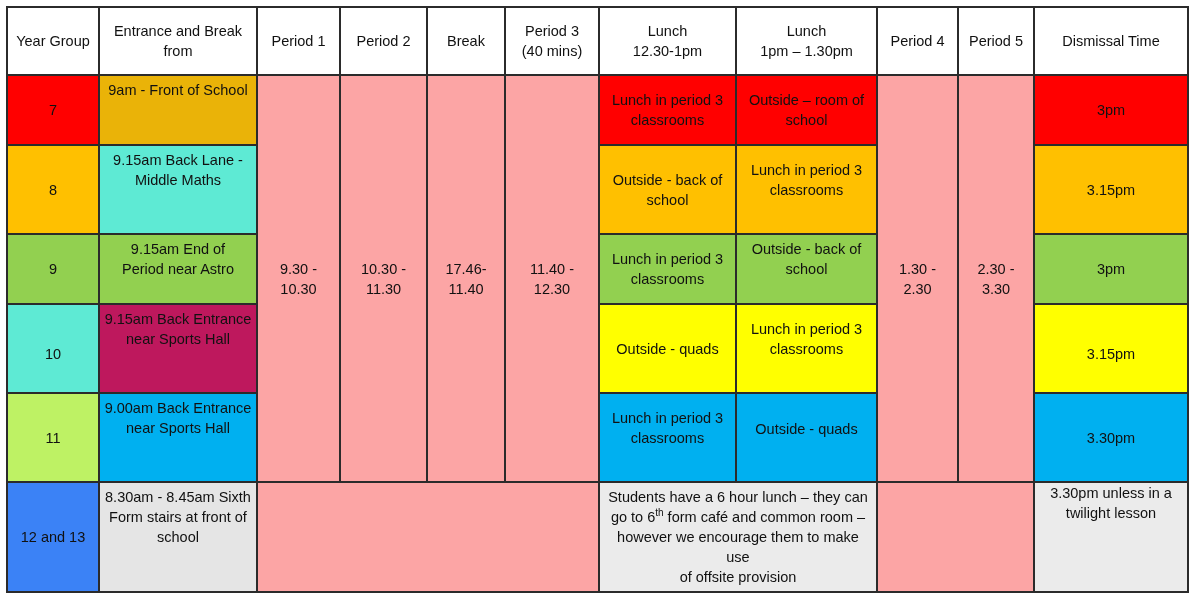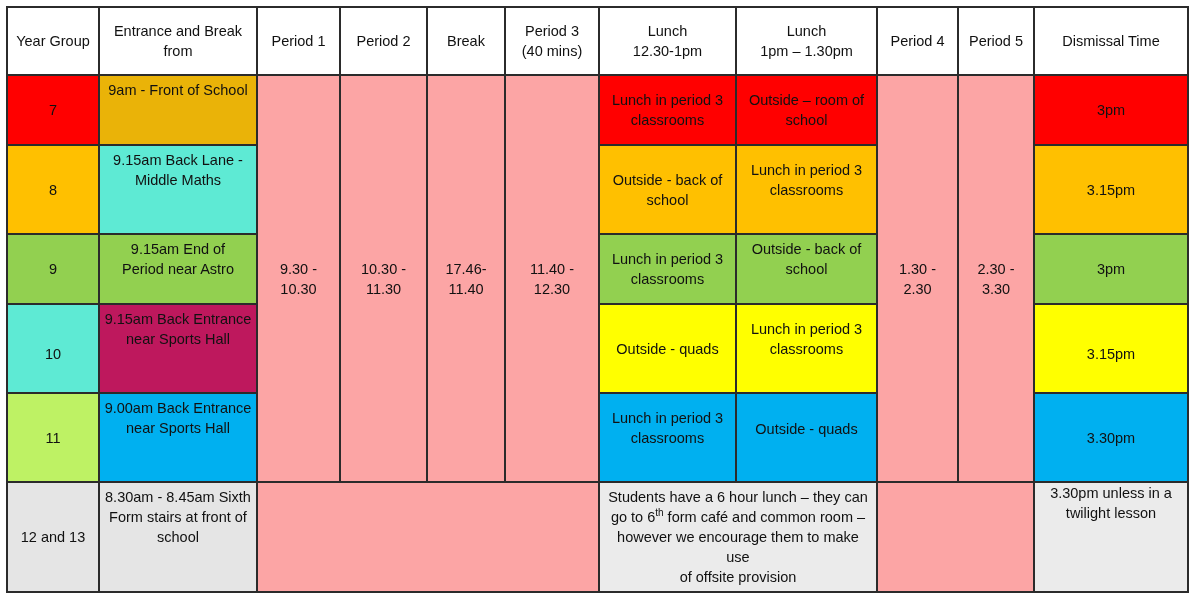--- a/index.html
+++ b/index.html
@@ -87,21 +87,21 @@
 
   <tr style="height:89px">
     <td class="mid" style="background:#bef264">11</td>
     <td class="top" style="background:#00b0f0"><span>9.00am Back Entrance</span><br><span>near Sports Hall</span></td>
     <td class="top" style="background:#00b0f0; padding-top:14px !important"><span>Lunch in period 3</span><br><span>classrooms</span></td>
     <td class="top" style="background:#00b0f0; padding-top:25px !important"><span>Outside - quads</span></td>
     <td class="mid" style="background:#00b0f0">3.30pm</td>
   </tr>
 
   <tr style="height:110px">
-    <td class="mid" style="background:#e5e5e5">12 and 13</td>
+    <td class="mid" style="background:#3b82f6">12 and 13</td>
     <td class="top" style="background:#e5e5e5"><span>8.30am - 8.45am Sixth</span><br><span>Form stairs at front of</span><br><span>school</span></td>
     <td class="white" colspan="4" style="border-top:none"></td>
     <td class="top" colspan="2" style="background:#ebebeb"><span>Students have a 6 hour lunch – they can</span><br><span>go to 6</span><sup>th</sup><span> form café and common room –</span><br><span>however we encourage them to make use</span><br><span>of offsite provision</span></td>
     <td class="white" colspan="2" style="border-top:none"></td>
     <td class="top" style="background:#ebebeb; padding-top:0 !important"><span>3.30pm  unless in a</span><br><span>twilight lesson</span></td>
   </tr>
 </tbody>
   </table>
 
 </body></html>

